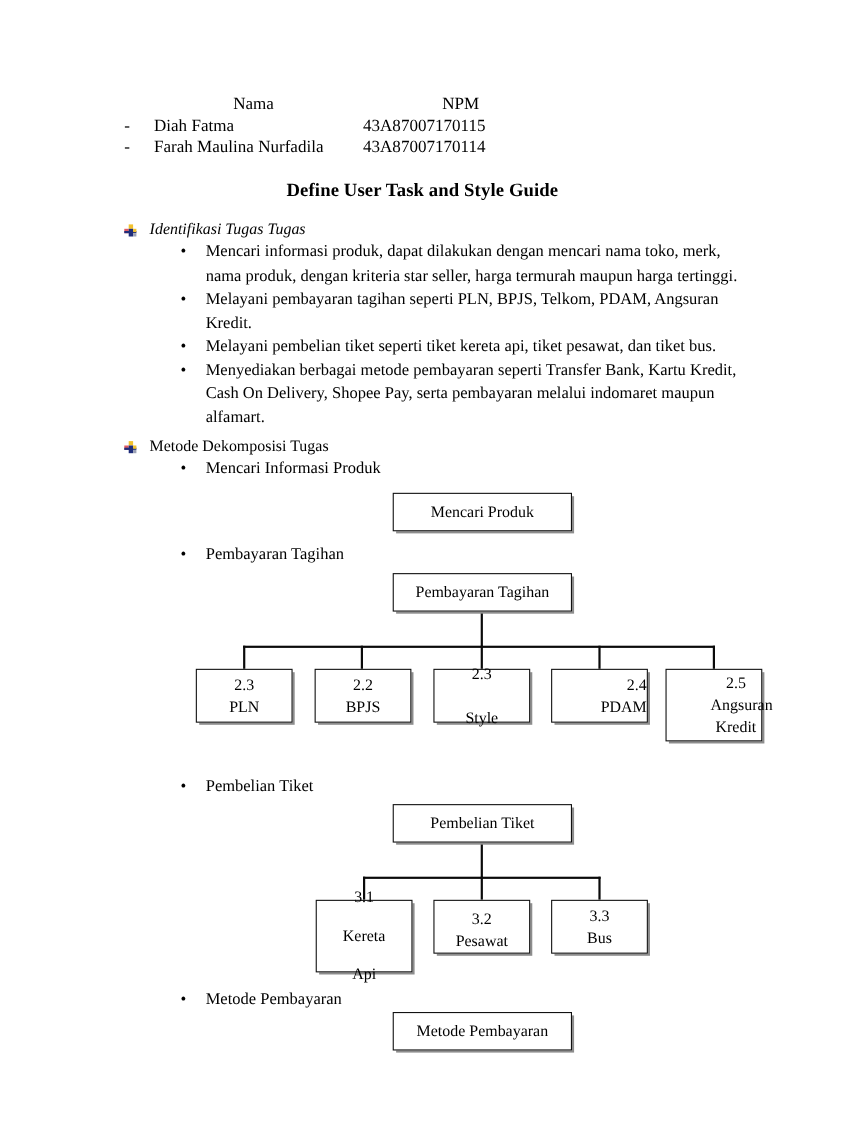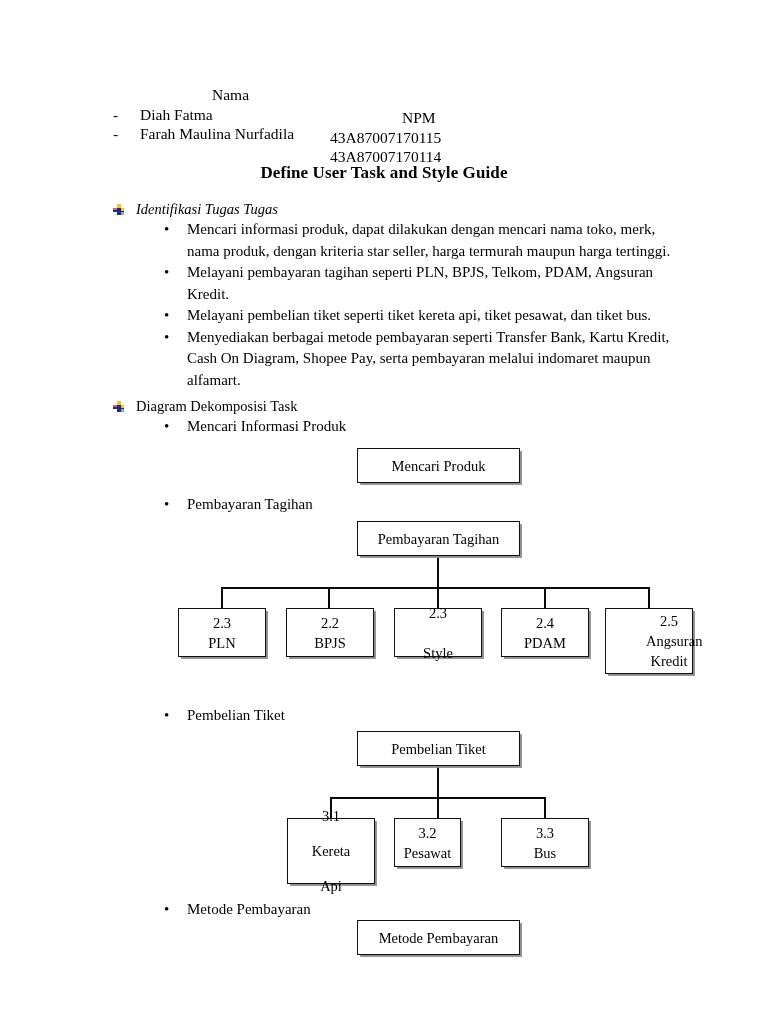--- a/index.html
+++ b/index.html
@@ -33,21 +33,21 @@
     font-size: 15.5px;
     line-height: 19.5px;
   }
   .names-row {
     display: flex;
     align-items: flex-start;
     height: 19.5px;
   }
   .nm-dash  { width: 27px; flex: 0 0 27px; }
   .nm-name  { width: 190px; flex: 0 0 190px; }
-  .nm-npm   { flex: 0 0 auto; margin-top: 23px; }
+  .nm-npm   { flex: 0 0 auto; }
   .names-head .nm-name { padding-left: 72px; }
   .names-head .nm-npm  { padding-left: 0px; }
 
   
   .doc-title {
     position: absolute;
     left: 0;
     top: 163px;
     width: 768px;
     text-align: center;
@@ -176,34 +176,34 @@
     <div class="lvl2-row">
       <span class="dot">•</span>
       <span class="lvl2-text">Melayani pembayaran tagihan seperti PLN, BPJS, Telkom, PDAM, Angsuran Kredit.</span>
     </div>
     <div class="lvl2-row">
       <span class="dot">•</span>
       <span class="lvl2-text">Melayani pembelian tiket seperti tiket kereta api, tiket pesawat, dan tiket bus.</span>
     </div>
     <div class="lvl2-row">
       <span class="dot">•</span>
-      <span class="lvl2-text">Menyediakan berbagai metode pembayaran seperti Transfer Bank, Kartu Kredit, Cash On Diagram, Shopee Pay, serta pembayaran melalui indomaret maupun alfamart.</span>
+      <span class="lvl2-text">Menyediakan berbagai metode pembayaran seperti Transfer Bank, Kartu Kredit, Cash On Delivery, Shopee Pay, serta pembayaran melalui indomaret maupun alfamart.</span>
     </div>
   </div>
 
   <div class="lvl1" style="top:397px;">
     <span class="wbullet">
       <i class="wb-yellow"></i>
         <i class="wb-red"></i>
         <i class="wb-blue1"></i>
       <i class="wb-cross1"></i>
         <i class="wb-cross2"></i>
         <i class="wb-grey"></i>
     </span>
-    <span>Diagram Dekomposisi Task</span>
+    <span>Metode Dekomposisi Tugas</span>
   </div>
 
   <div class="lvl2" style="left:163px; top:416px; width:420px;">
     <div class="lvl2-row">
       <span class="dot">•</span>
       <span class="lvl2-text">Mencari Informasi Produk</span>
     </div>
   </div>
 
   <div class="lvl2" style="left:163px; top:494px; width:420px;">
@@ -250,21 +250,21 @@
     <span>PLN</span>
   </div>
   <div class="box" style="left:286px; top:608px; width:88px; height:49px;">
     <span>2.2</span>
     <span>BPJS</span>
   </div>
   <div class="box" style="left:394px; top:608px; width:88px; height:49px;gap:20px;">
     <span>2.3</span>
     <span>Style</span>
   </div>
-  <div class="box" style="left:501px; top:608px; width:88px; height:49px;">
+  <div class="box" style="left:501px; top:608px; width:88px; height:49px;text-align:right;">
     <span>2.4</span>
     <span>PDAM</span>
   </div>
   <div class="box" style="left:605px; top:608px; width:88px; height:66px;padding-left:40px;">
     <span>2.5</span>
     <span>Angsuran</span>
     <span>Kredit</span>
   </div>
 
   <div class="box" style="left:357px; top:731px; width:163px; height:35px;">
@@ -275,21 +275,21 @@
   <div class="conn conn-h" style="left:330px; top:797px; width:216px; height:2.4px;"></div>
   <div class="conn conn-v" style="left:330px; top:797px; width:2.4px; height:21px;"></div>
   <div class="conn conn-v" style="left:437px; top:797px; width:2.4px; height:21px;"></div>
   <div class="conn conn-v" style="left:544px; top:797px; width:2.4px; height:21px;"></div>
 
   <div class="box" style="left:287px; top:818px; width:88px; height:66px;gap:15px;">
     <span>3.1</span>
     <span>Kereta</span>
     <span>Api</span>
   </div>
-  <div class="box" style="left:394px; top:818px; width:67px; height:49px;">
+  <div class="box" style="left:394px; top:818px; width:88px; height:49px;justify-content:flex-end;">
     <span>3.2</span>
     <span>Pesawat</span>
   </div>
   <div class="box" style="left:501px; top:818px; width:88px; height:49px;">
     <span>3.3</span>
     <span>Bus</span>
   </div>
 
   <div class="box" style="left:357px; top:920px; width:163px; height:35px;">
     <span>Metode Pembayaran</span>

